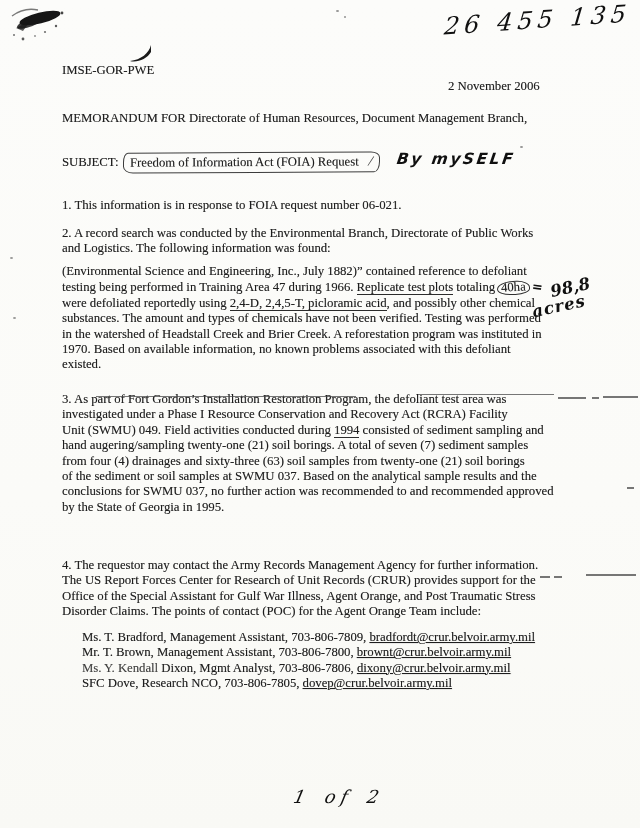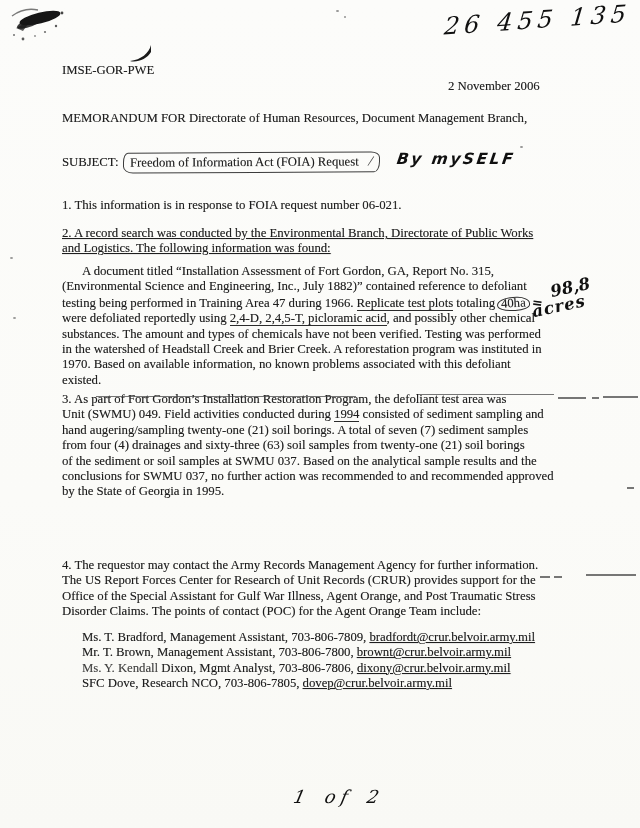--- a/index.html
+++ b/index.html
@@ -72,43 +72,43 @@
     <div class="line">MEMORANDUM FOR Directorate of Human Resources, Document Management Branch,</div>
   </div>
 
   <div class="abs typed block line" style="left:62px;top:152px;">
     <span>SUBJECT:</span><span class="subject-box"><span>Freedom of Information Act (FOIA) Request</span><span class="slash">/</span></span>
   </div>
   <div class="abs hand by-myself" style="left:397px;top:150px;">By mySELF</div>
 
   <div class="abs typed block line" style="left:62px;top:198px;">1. This information is in response to FOIA request number 06-021.</div>
 
-  <div class="abs typed block" style="left:62px;top:226px;text-decoration:underline;">
+  <div class="abs typed block" style="left:62px;top:226px;">
     <div class="line">2. A record search was conducted by the Environmental Branch, Directorate of Public Works</div>
     <div class="line">and Logistics. The following information was found:</div>
   </div>
 
   <div class="abs typed block" style="left:62px;top:264px;">
-    <div class="line indent1">A document titled “Installation Assessment of Fort Gordon, GA, Report No. 315,</div>
     <div class="line">(Environmental Science and Engineering, Inc., July 1882)” contained reference to defoliant</div>
     <div class="line"><span>testing being performed in Training Area 47 during 1966. </span><span class="u-pen">Replicate test plots</span><span> totaling</span><span class="circled">40ha</span><span class="hand hand-eq">=</span></div>
     <div class="line"><span>were defoliated reportedly using </span><span class="u-pen">2,4-D, 2,4,5-T, picloramic acid</span><span>, and possibly other chemical</span></div>
     <div class="line">substances. The amount and types of chemicals have not been verified. Testing was performed</div>
     <div class="line">in the watershed of Headstall Creek and Brier Creek. A reforestation program was instituted in</div>
     <div class="line">1970. Based on available information, no known problems associated with this defoliant</div>
     <div class="line">existed.</div>
   </div>
 
   <div class="abs hand margin-note" style="left:540px;top:281px;">
     <div style="padding-left:12px;">98,8</div>
     <div class="l2">acres</div>
   </div>
 
   <div class="abs typed block" style="left:62px;top:392px;">
     <div class="line">3. As part of Fort Gordon’s Installation Restoration Program, the defoliant test area was</div>
+    <div class="line">investigated under a Phase I Resource Conservation and Recovery Act (RCRA) Facility</div>
     <div class="line"><span>Unit (SWMU) 049. Field activities conducted during </span><span class="u-pen">1994</span><span> consisted of sediment sampling and</span></div>
     <div class="line">hand augering/sampling twenty-one (21) soil borings. A total of seven (7) sediment samples</div>
     <div class="line">from four (4) drainages and sixty-three (63) soil samples from twenty-one (21) soil borings</div>
     <div class="line">of the sediment or soil samples at SWMU 037. Based on the analytical sample results and the</div>
     <div class="line">conclusions for SWMU 037, no further action was recommended to and recommended approved</div>
     <div class="line">by the State of Georgia in 1995.</div>
   </div>
 
   <div class="abs typed block" style="left:62px;top:558px;">
     <div class="line">4. The requestor may contact the Army Records Management Agency for further information.</div>

